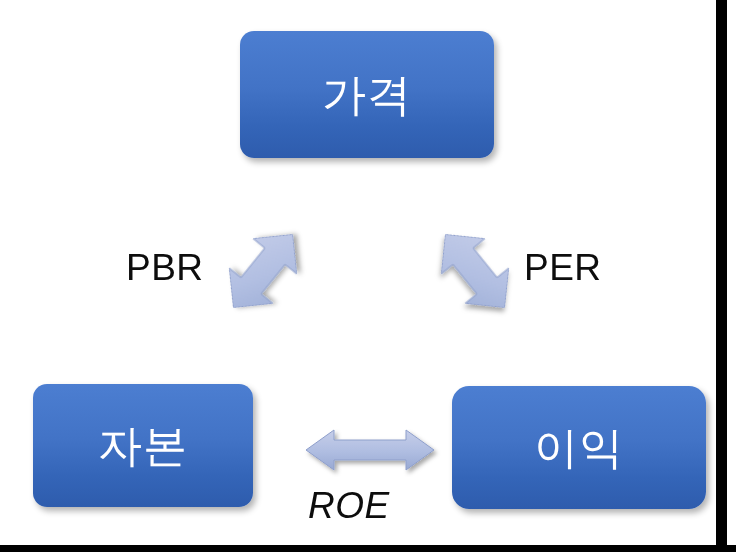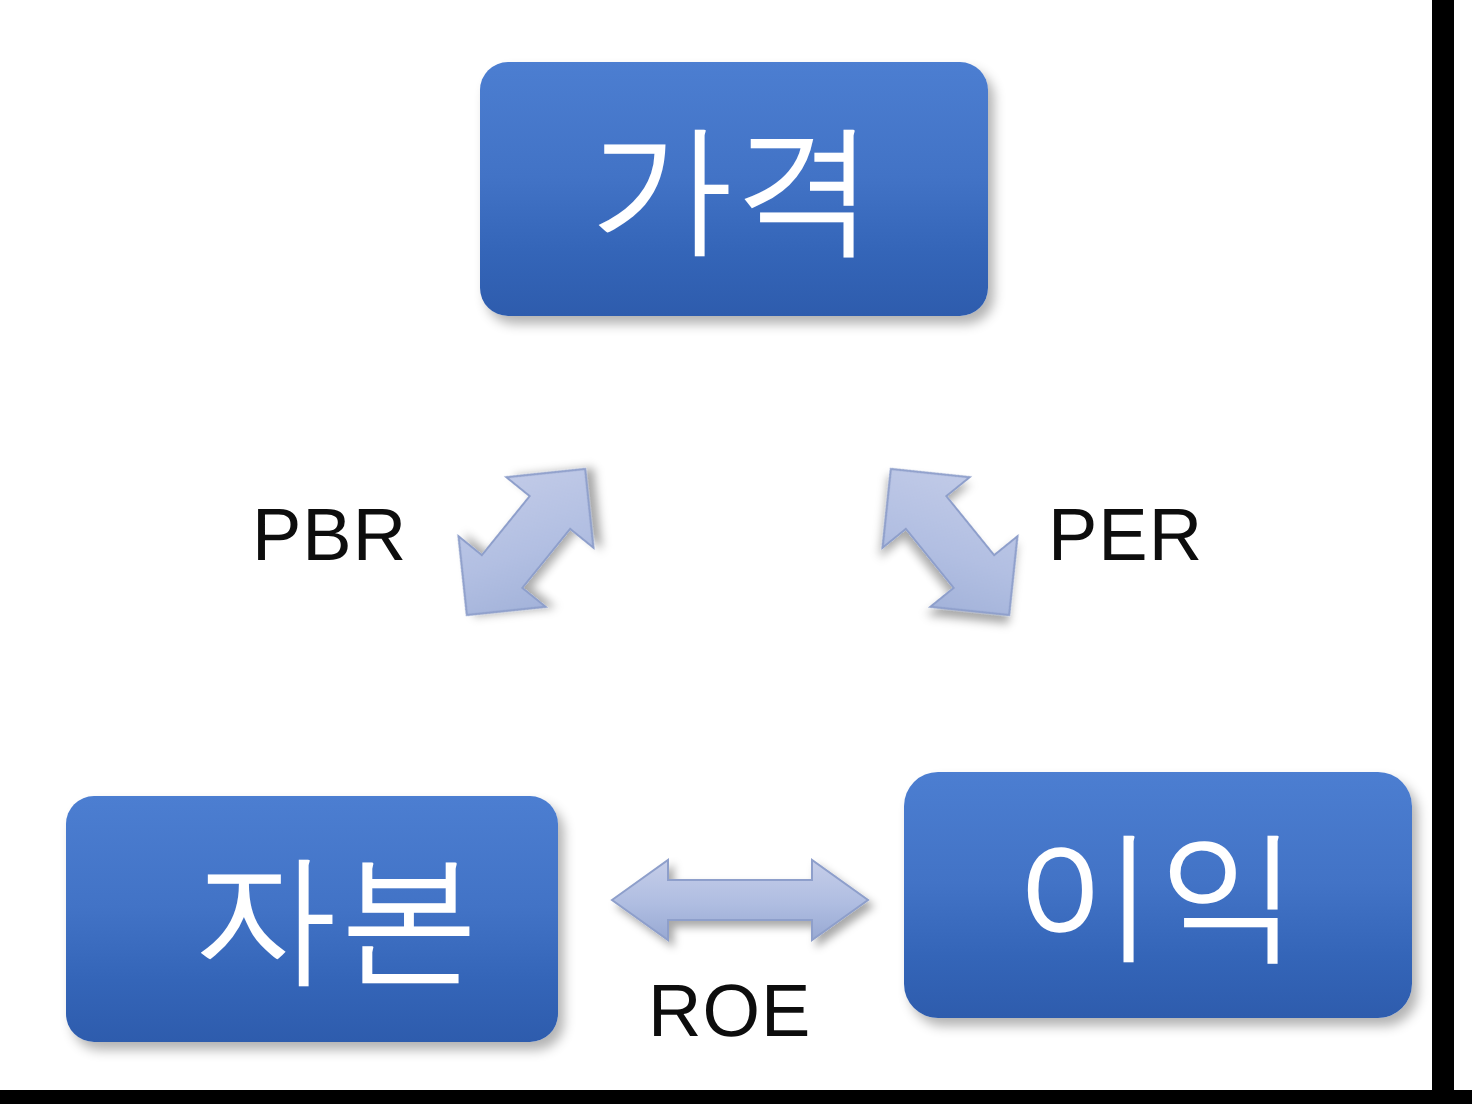--- a/index.html
+++ b/index.html
@@ -42,40 +42,39 @@
     position: absolute;
     border-radius: 14px;
     background: linear-gradient(to bottom, #4C7Ed1 0%, #4273c6 45%, #3465b8 75%, #2e5cad 100%);
     box-shadow: 3px 4px 6px rgba(0,0,0,0.30);
     display: flex;
     align-items: center;
     justify-content: center;
   }
   .node-label {
     color: #ffffff;
-    font-size: 71px;
+    font-size: 44px;
     line-height: 1;
     letter-spacing: 1px;
     font-weight: 400;
     text-align: left;
     white-space: nowrap;
   }
 
   #node-price {
     left: 240px;
     top: 31px;
     width: 254px;
     height: 127px;
   }
   #node-capital {
     left: 33px;
-    top: 398px;
+    top: 384px;
     width: 220px;
     height: 123px;
-    padding-left: 26px;
   }
   #node-profit {
     left: 452px;
     top: 386px;
     width: 254px;
     height: 123px;
     border-radius: 17px;
   }
 
   
@@ -117,22 +116,23 @@
   }
   #label-pbr {
     left: 126px;
     top: 249px;
   }
   #label-per {
     left: 524px;
     top: 249px;
   }
   #label-roe {
-    left: 324px;
+    left: 308px;
     top: 487px;
+    font-style: italic;
   }
 </style>
 </head>
 <body>
 
 <div id="slide">
 
   <div class="node" id="node-price">
     <span class="node-label">가격</span>
   </div>

